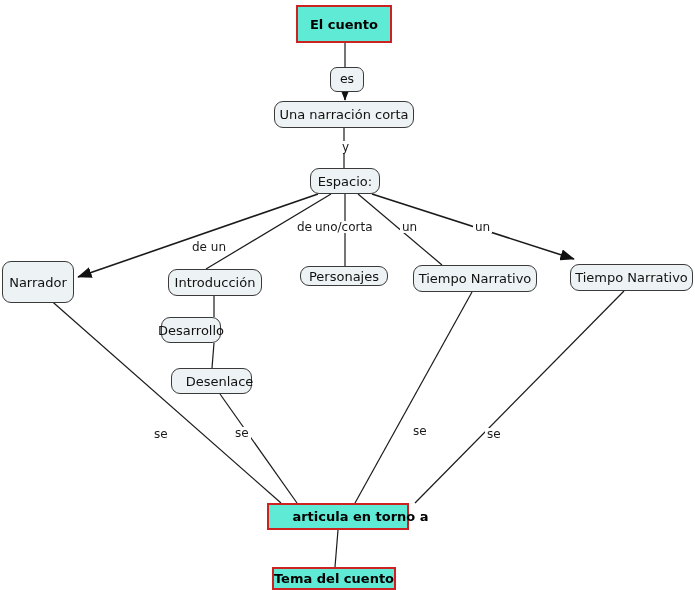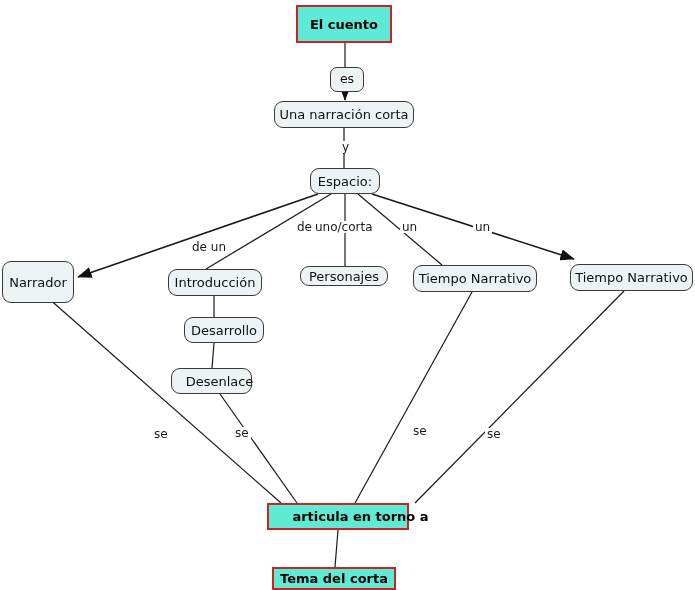--- a/index.html
+++ b/index.html
@@ -93,27 +93,27 @@
       </g>
   </svg>
 
   <div id="nodes-layer">
       <div class="node red" style="left: 296px; top: 5px; width: 96px; height: 38px;">El cuento</div>
       <div class="node small" style="left: 330px; top: 67px; width: 34px; height: 25px;">es</div>
       <div class="node" style="left: 274px; top: 101px; width: 140px; height: 27px;">Una narración corta</div>
       <div class="node" style="left: 310px; top: 168px; width: 70px; height: 26px;">Espacio:</div>
       <div class="node" style="left: 2px; top: 261px; width: 72px; height: 42px;">Narrador</div>
       <div class="node" style="left: 168px; top: 269px; width: 94px; height: 27px; text-align: center;">Introducción</div>
-      <div class="node" style="left: 184px; top: 317px; width: 80px; height: 26px;">Desarrollo</div>
+      <div class="node" style="left: 161px; top: 317px; width: 60px; height: 26px;">Desarrollo</div>
       <div class="node" style="left: 171px; top: 368px; width: 81px; height: 26px; padding-left: 16px;">Desenlace</div>
       <div class="node" style="left: 300px; top: 266px; width: 88px; height: 20px;">Personajes</div>
       <div class="node" style="left: 413px; top: 265px; width: 124px; height: 27px;">Tiempo Narrativo</div>
       <div class="node" style="left: 570px; top: 264px; width: 123px; height: 27px;">Tiempo Narrativo</div>
       <div class="node red" style="left: 267px; top: 503px; width: 142px; height: 27px; padding-left: 45px;">articula en torno a</div>
-      <div class="node red" style="left: 272px; top: 567px; width: 124px; height: 23px;">Tema del corta</div>
+      <div class="node red" style="left: 272px; top: 567px; width: 124px; height: 23px;">Tema del cuento</div>
     </div>
   <div id="labels-layer">
       <span class="elabel" style="left: 340px; top: 73px;">es</span>
       <span class="elabel" style="left: 340px; top: 141px;">y</span>
       <span class="elabel" style="left: 190px; top: 231px; margin-top: 10px;">de un</span>
       <span class="elabel" style="left: 295px; top: 221px;">de</span>
       <span class="elabel" style="left: 313px; top: 221px;">uno/corta</span>
       <span class="elabel" style="left: 400px; top: 221px;">un</span>
       <span class="elabel" style="left: 473px; top: 221px;">un</span>
       <span class="elabel" style="left: 152px; top: 428px;">se</span>

